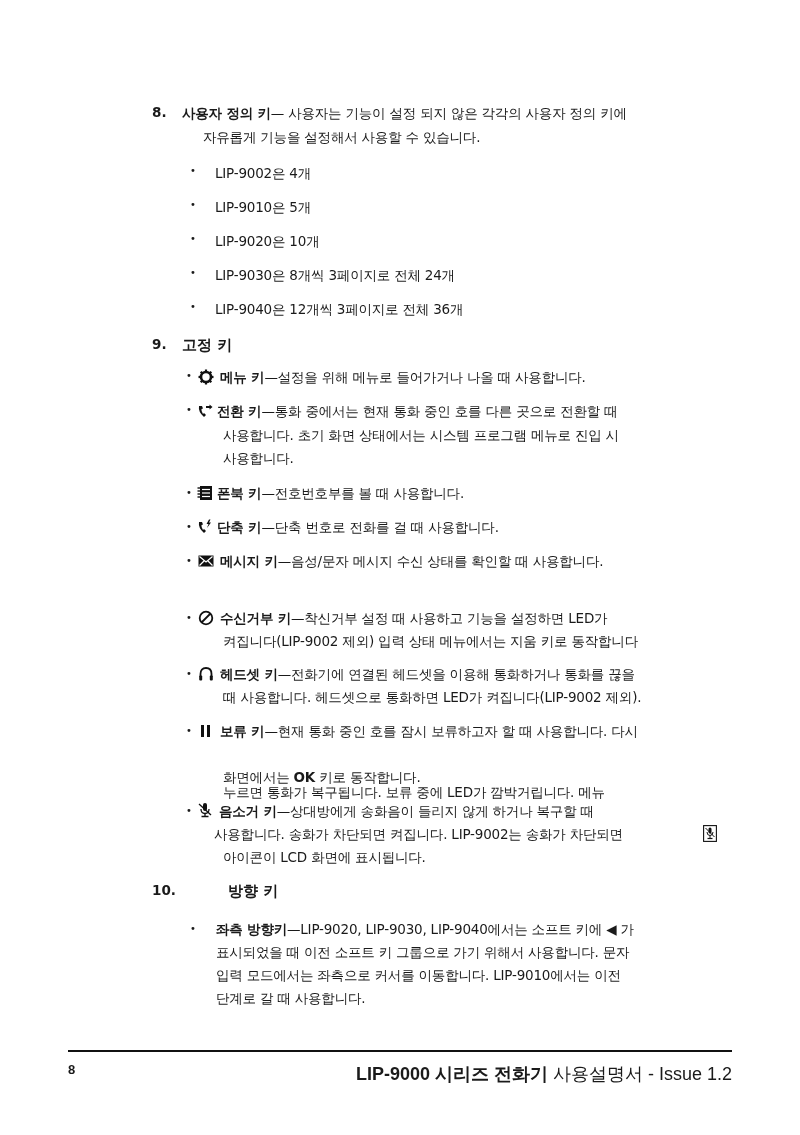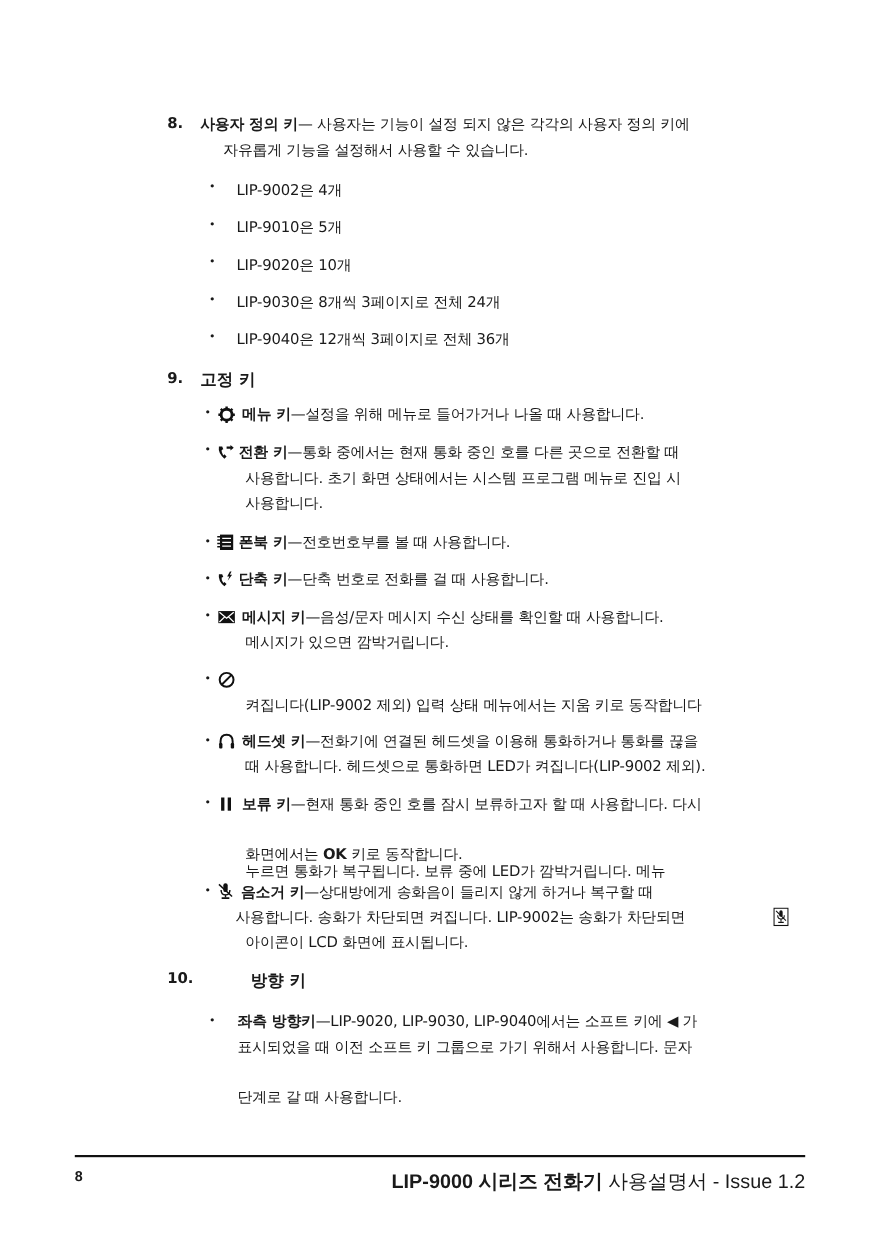--- a/index.html
+++ b/index.html
@@ -101,27 +101,29 @@
   </div>
 
   <div class="sdot" style="left:186px;top:555px;">•</div>
   <svg class="icon" style="left:198px;top:553px;" viewBox="0 0 16 16">
     <rect x="0.5" y="2.5" width="15" height="11" fill="#111"></rect>
     <path d="M1.5 3.5 L8 9 L14.5 3.5 M1.5 12.5 L6 8 M14.5 12.5 L10 8" stroke="#fff" stroke-width="1.2" fill="none"></path>
   </svg>
   <div class="abs txt" style="left:220px;top:550px;">
     <span class="b">메시지 키</span><span>—음성/문자 메시지 수신 상태를 확인할 때 사용합니다.</span>
   </div>
-  <div class="abs txt" style="left:223px;top:573px;">메시지가 있으면 깜박거립니다.</div>
 
   <div class="sdot" style="left:186px;top:612px;">•</div>
   <svg class="icon" style="left:198px;top:610px;" viewBox="0 0 16 16">
     <circle cx="8" cy="8" r="6.3" fill="none" stroke="#111" stroke-width="1.8"></circle>
     <line x1="3.5" y1="12.5" x2="12.5" y2="3.5" stroke="#111" stroke-width="1.8"></line>
   </svg>
+  <div class="abs txt" style="left:220px;top:607px;">
+    <span class="b">수신거부 키</span><span>—착신거부 설정 때 사용하고 기능을 설정하면 LED가</span>
+  </div>
   <div class="abs txt" style="left:223px;top:630px;">켜집니다(LIP-9002 제외) 입력 상태 메뉴에서는 지움 키로 동작합니다</div>
 
   <div class="sdot" style="left:186px;top:668px;">•</div>
   <svg class="icon" style="left:198px;top:666px;" viewBox="0 0 16 16">
     <path d="M2.5 11 L2.5 8 Q2.5 2 8 2 Q13.5 2 13.5 8 L13.5 11" fill="none" stroke="#111" stroke-width="1.8"></path>
     <rect x="1.2" y="9.5" width="3" height="5" rx="1" fill="#111"></rect>
     <rect x="11.8" y="9.5" width="3" height="5" rx="1" fill="#111"></rect>
   </svg>
   <div class="abs txt" style="left:220px;top:663px;">
     <span class="b">헤드셋 키</span><span>—전화기에 연결된 헤드셋을 이용해 통화하거나 통화를 끊을</span>
@@ -164,20 +166,21 @@
   <div class="abs txt" style="left:223px;top:846px;">아이콘이 LCD 화면에 표시됩니다.</div>
 
   <div class="sec-num" style="left:152px;top:882px;">10.</div>
   <div class="sec-title" style="left:188px;top:882px;margin-left:40px;">방향 키</div>
 
   <div class="sdot" style="left:190px;top:923px;">•</div>
   <div class="abs txt" style="left:216px;top:918px;">
     <span class="b">좌측 방향키</span><span>—LIP-9020, LIP-9030, LIP-9040에서는 소프트 키에 ◀ 가</span>
   </div>
   <div class="abs txt" style="left:216px;top:941px;">표시되었을 때 이전 소프트 키 그룹으로 가기 위해서 사용합니다. 문자</div>
+  <div class="abs txt" style="left:216px;top:964px;">입력 모드에서는 좌측으로 커서를 이동합니다. LIP-9010에서는 이전</div>
   <div class="abs txt" style="left:216px;top:987px;">단계로 갈 때 사용합니다.</div>
 
   <div class="footer-rule"></div>
   <div class="footer-left">8</div>
   <div class="footer-right">
     <span class="b">LIP-9000 시리즈 전화기</span><span> 사용설명서 - Issue 1.2</span>
   </div>
 </div>
 
 </body></html>

